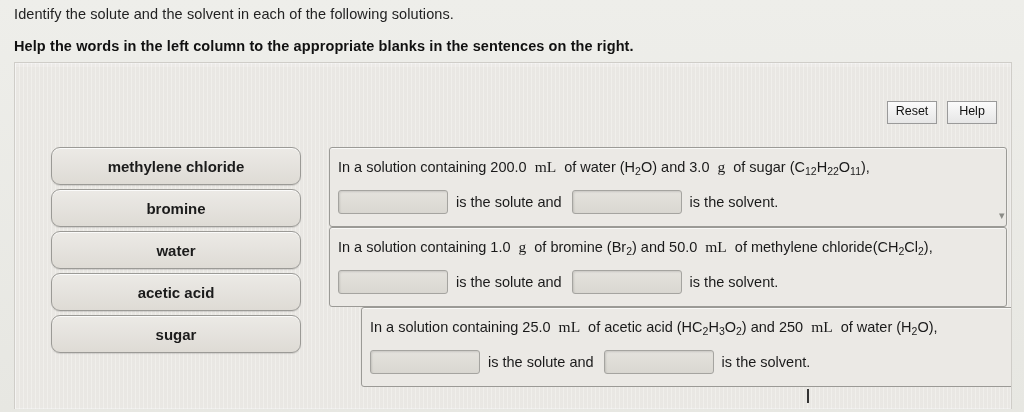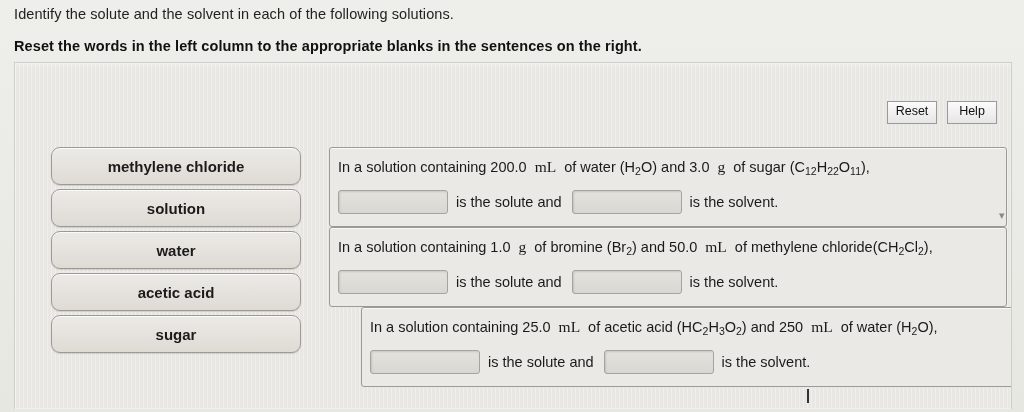--- a/index.html
+++ b/index.html
@@ -164,34 +164,34 @@
     background: rgba(255,255,255,0.18);
     pointer-events: none;
   }
 </style>
 </head>
 <body>
 
 <div class="page">
 
   <div class="instructions">Identify the solute and the solvent in each of the following solutions.</div>
-  <div class="match-line">Reset the words in the left column to the appropriate blanks in the sentences on the right.</div>
+  <div class="match-line">Help the words in the left column to the appropriate blanks in the sentences on the right.</div>
 
   <div class="panel">
 
     <div class="streak" style="left:0;top:0;width:996px;height:4px;"></div>
 
     <div class="btn btn-reset">Reset</div>
     <div class="btn btn-help">Help</div>
 
     <div class="word w0">
       <span>methylene chloride</span>
     </div>
     <div class="word w1">
-      <span>solution</span>
+      <span>bromine</span>
     </div>
     <div class="word w2">
       <span>water</span>
     </div>
     <div class="word w4">
       <span>sugar</span>
     </div>
     <div class="word w3">
       <span>acetic acid</span>
     </div>

